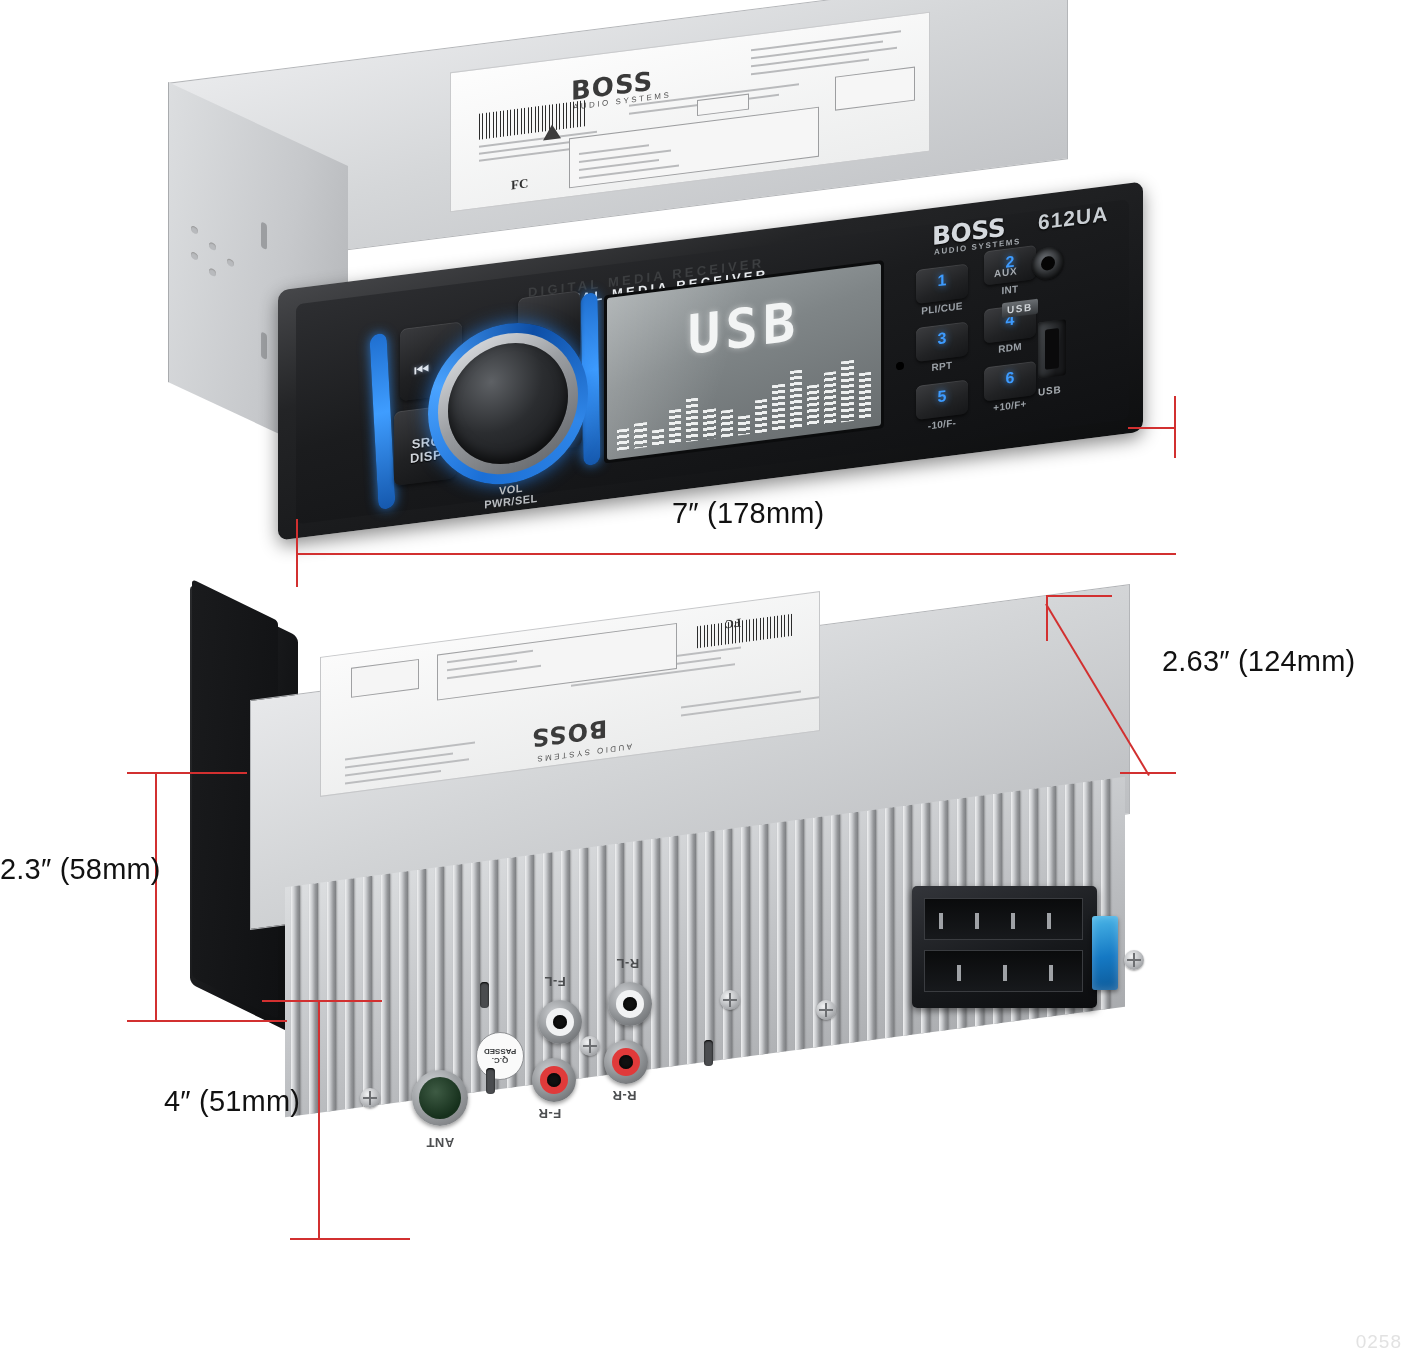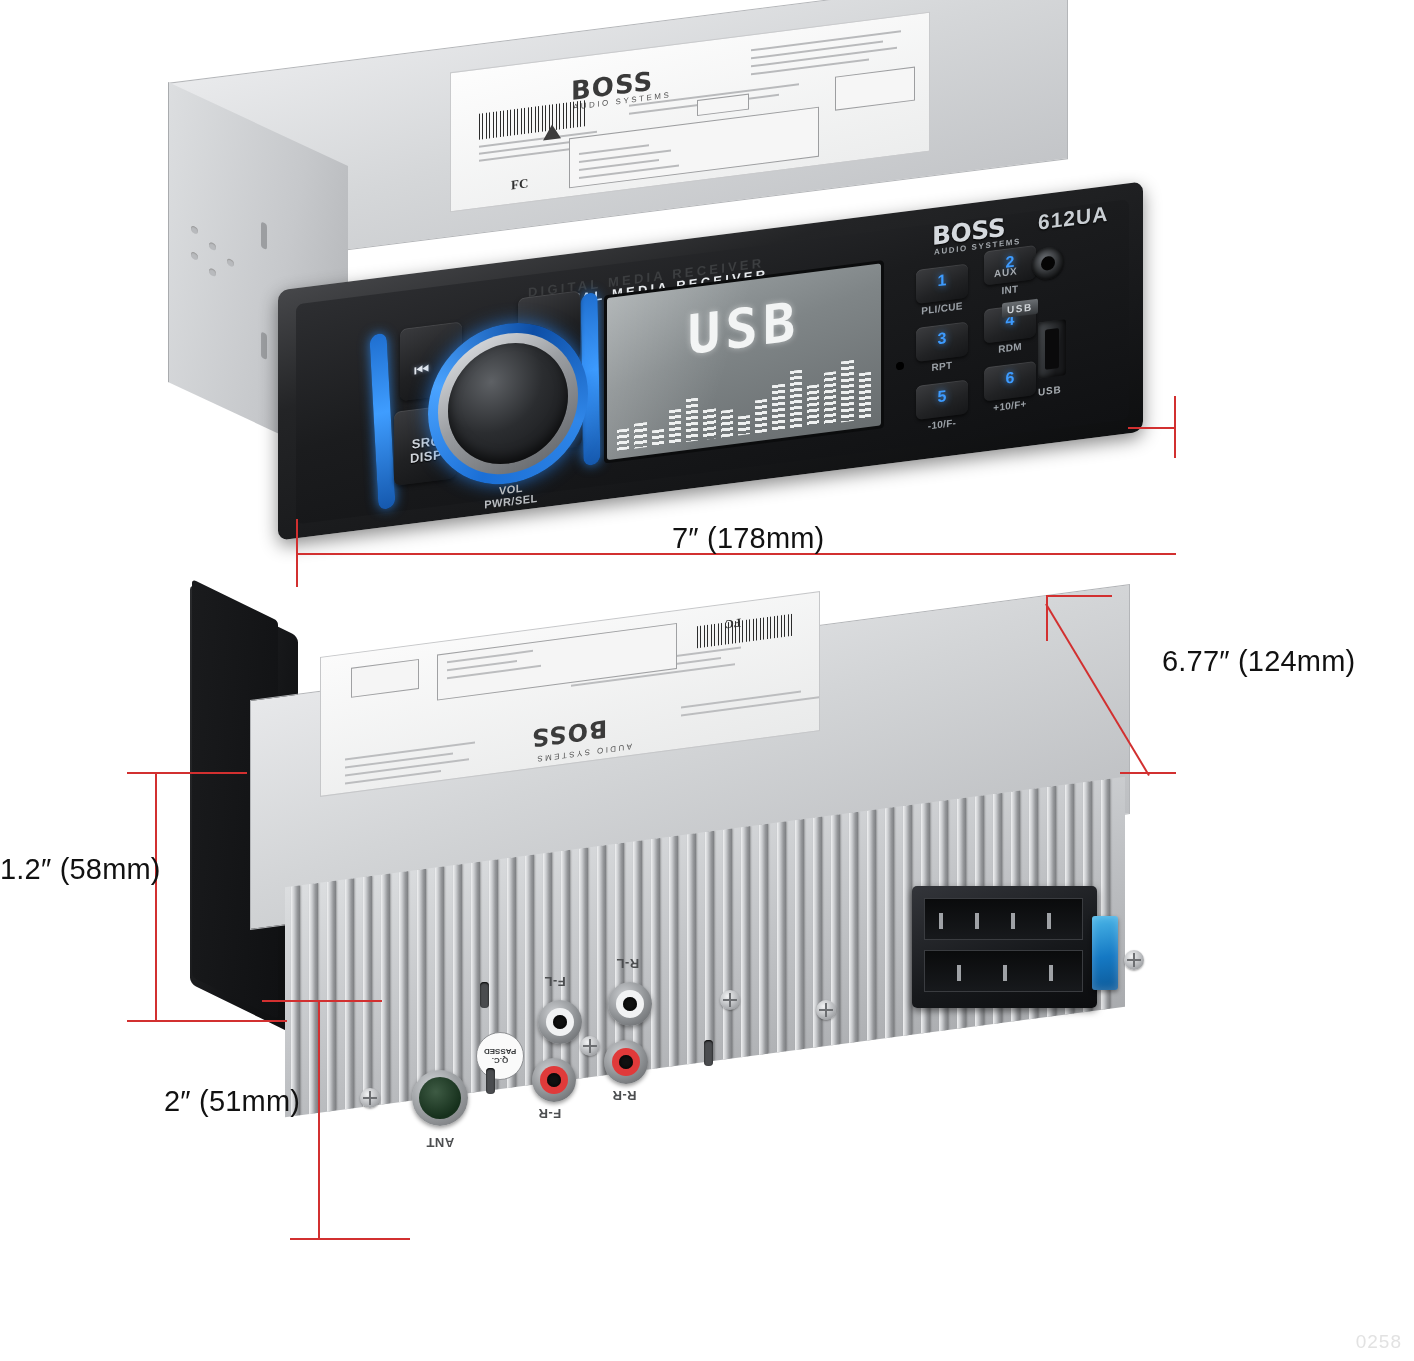--- a/index.html
+++ b/index.html
@@ -504,21 +504,21 @@
         <div class="usb-port" style="left:742px; top:112px;"></div>
         <div class="small-cap" style="left:742px; top:176px;">USB</div>
       </div>
     </div>
   </div>
 
   <div class="dimline h" style="left:296px; top:553px; width:880px;"></div>
   <div class="dimtick v" style="left:296px; top:519px; height:68px;"></div>
   <div class="dimtick v" style="left:1174px; top:396px; height:62px;"></div>
   <div class="dimline h" style="left:1128px; top:427px; width:48px;"></div>
-  <div class="dimlabel" style="left:672px; top:522px;">7″ (178mm)</div>
+  <div class="dimlabel" style="left:672px; top:497px;">7″ (178mm)</div>
 
   <div class="unit" id="unit-rear">
 
     <div class="trim-ring"></div>
     <div class="trim-face"></div>
 
     <div class="rear-top"></div>
     <div class="rear-label">
       <div class="rl-logo">BOSS</div>
       <div class="rl-sub">AUDIO SYSTEMS</div>
@@ -644,26 +644,26 @@
         <div class="pin" style="left:124px; top:14px;"></div>
       </div>
     </div>
     <div class="fuse" style="left:912px; top:316px;"></div>
   </div>
 
   <div class="dimtick v" style="left:1046px; top:595px; height:46px;"></div>
   <div class="dimline h" style="left:1046px; top:595px; width:66px;"></div>
   <div class="dimline" style="left:1045px; top:604px; width:2px; height:200px; transform:rotate(-31deg); transform-origin:top center;"></div>
   <div class="dimtick h" style="left:1120px; top:772px; width:56px;"></div>
-  <div class="dimlabel" style="left:1162px; top:645px;">6.77″ (124mm)</div>
+  <div class="dimlabel" style="left:1162px; top:645px;">2.63″ (124mm)</div>
 
   <div class="dimline v" style="left:155px; top:772px; height:250px;"></div>
   <div class="dimtick h" style="left:127px; top:772px; width:120px;"></div>
   <div class="dimtick h" style="left:127px; top:1020px; width:160px;"></div>
-  <div class="dimlabel" style="left:0px; top:853px;">1.2″ (58mm)</div>
+  <div class="dimlabel" style="left:0px; top:853px;">2.3″ (58mm)</div>
 
   <div class="dimline v" style="left:318px; top:1000px; height:240px;"></div>
   <div class="dimtick h" style="left:262px; top:1000px; width:120px;"></div>
   <div class="dimtick h" style="left:290px; top:1238px; width:120px;"></div>
-  <div class="dimlabel" style="left:164px; top:1085px;">2″ (51mm)</div>
+  <div class="dimlabel" style="left:164px; top:1085px;">4″ (51mm)</div>
 
   <div class="watermark">0258</div>
 </div>
 
 </body></html>

